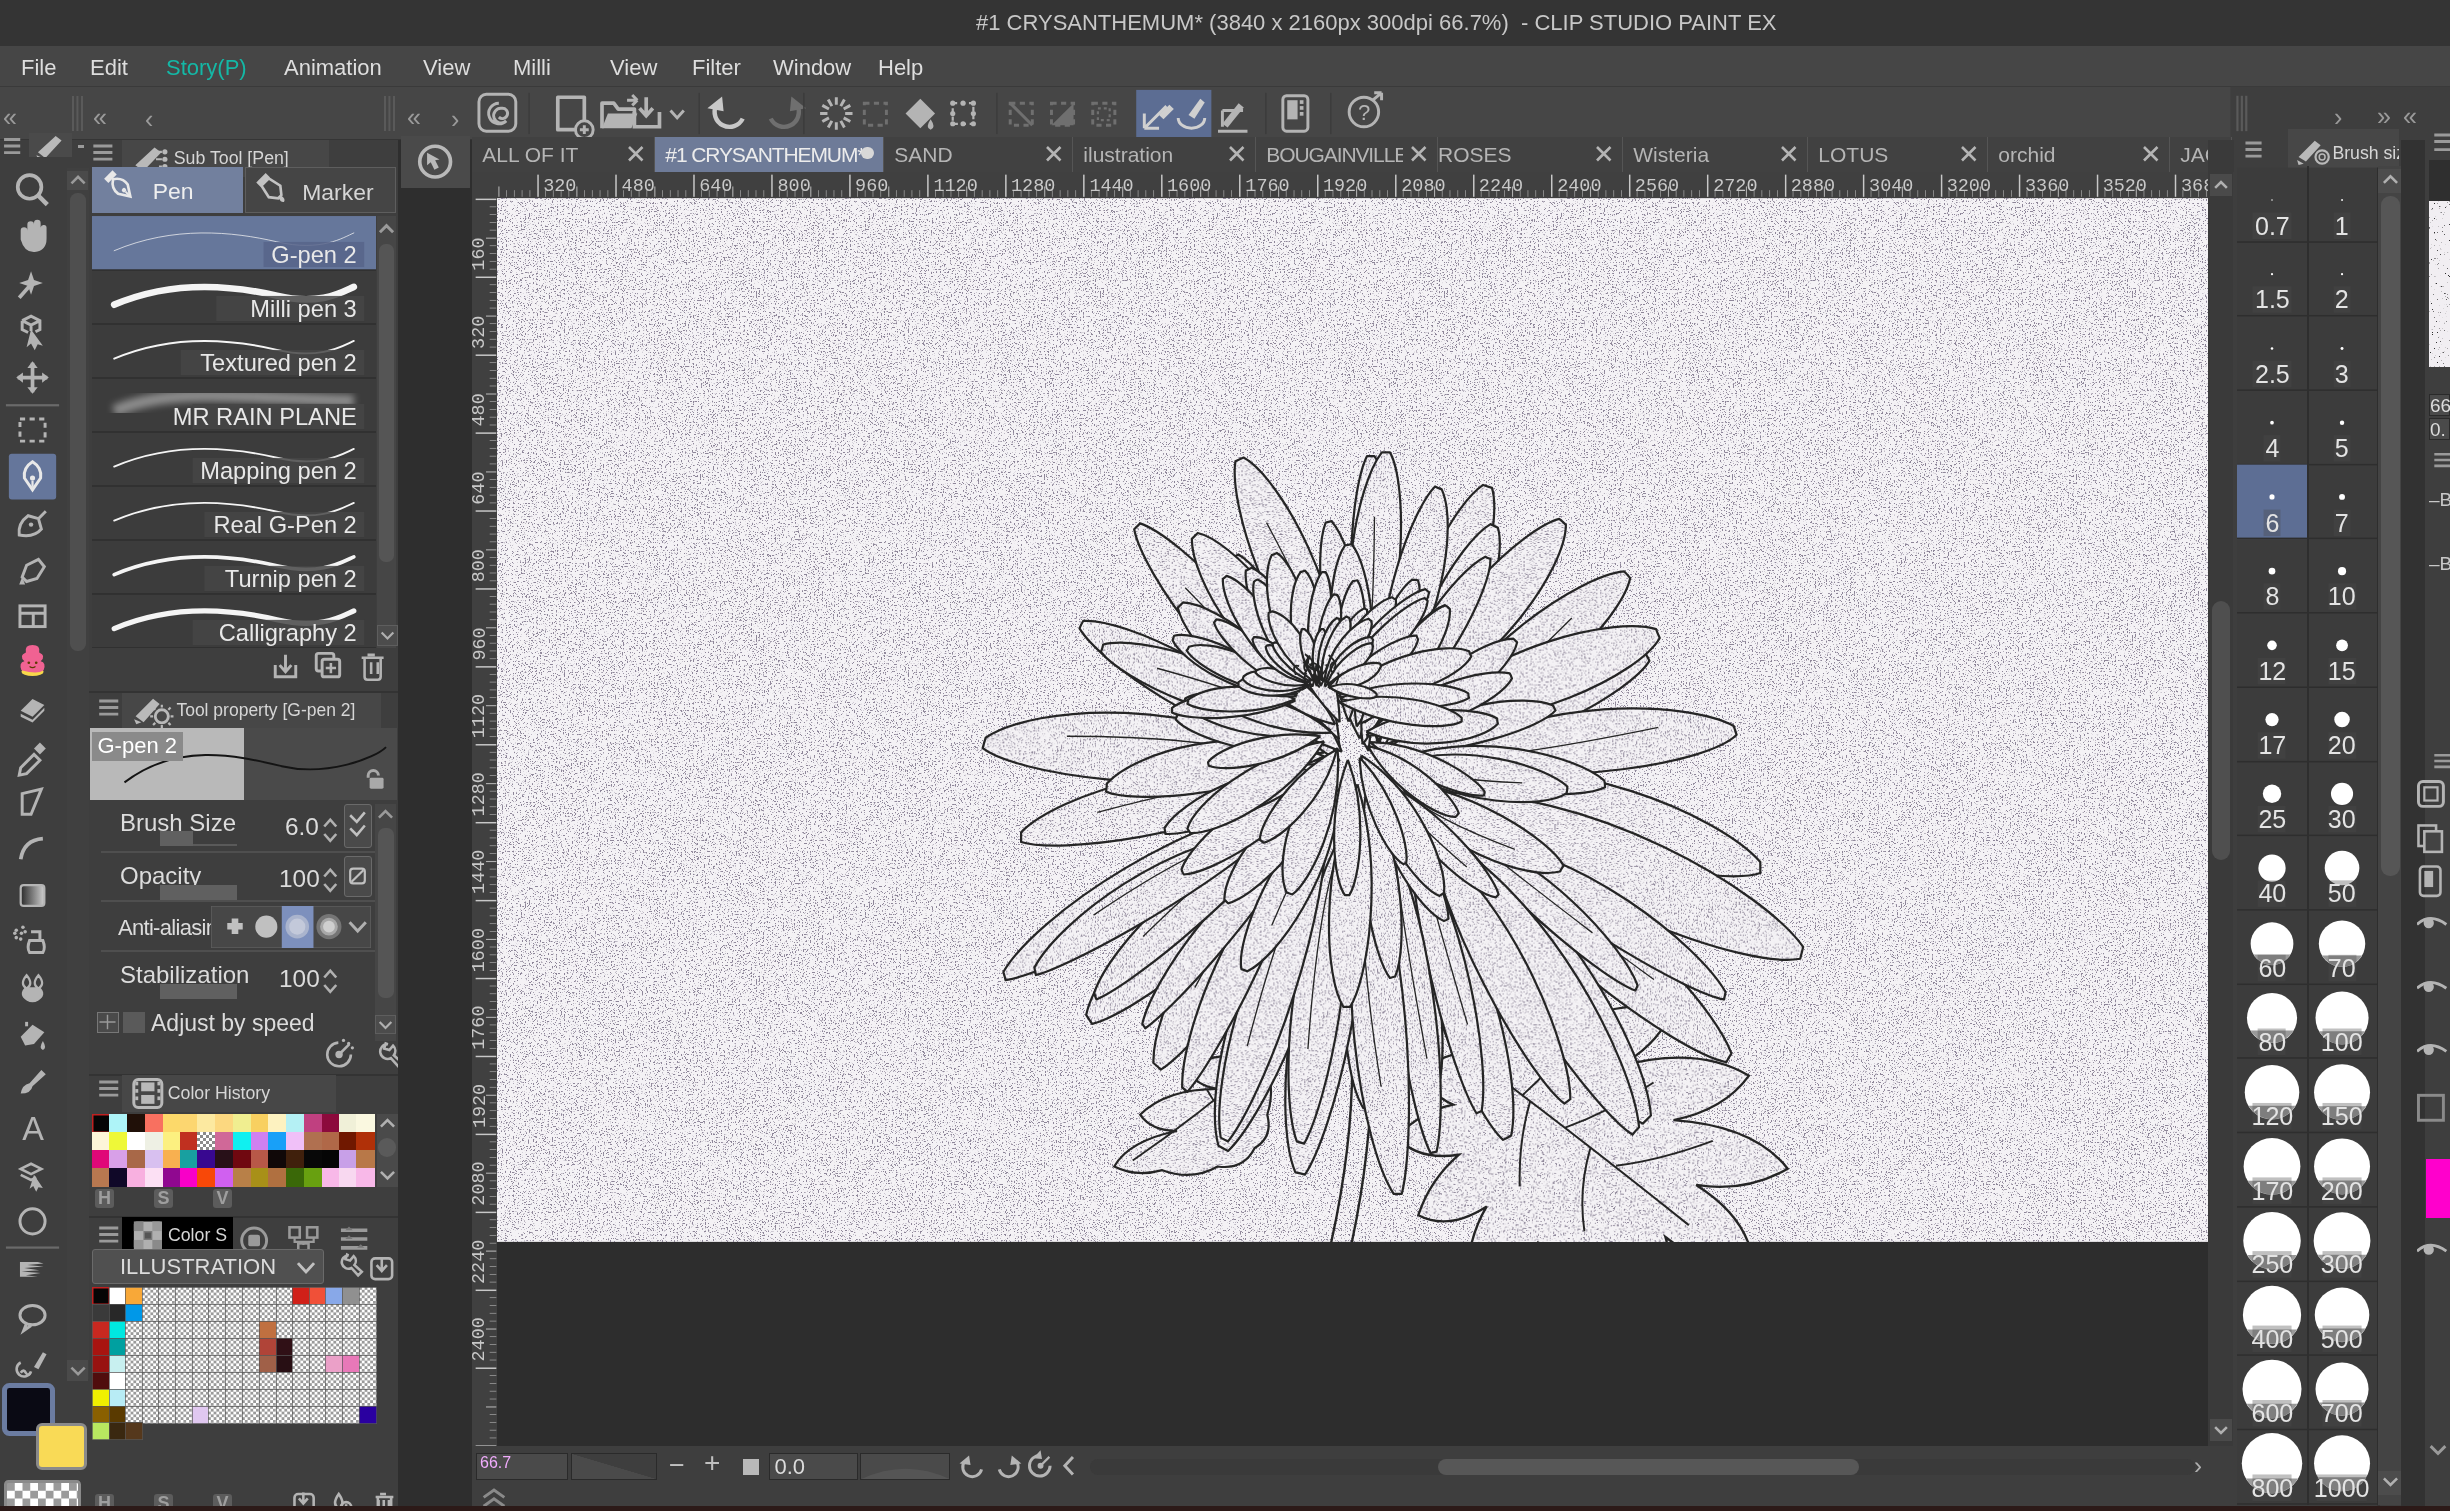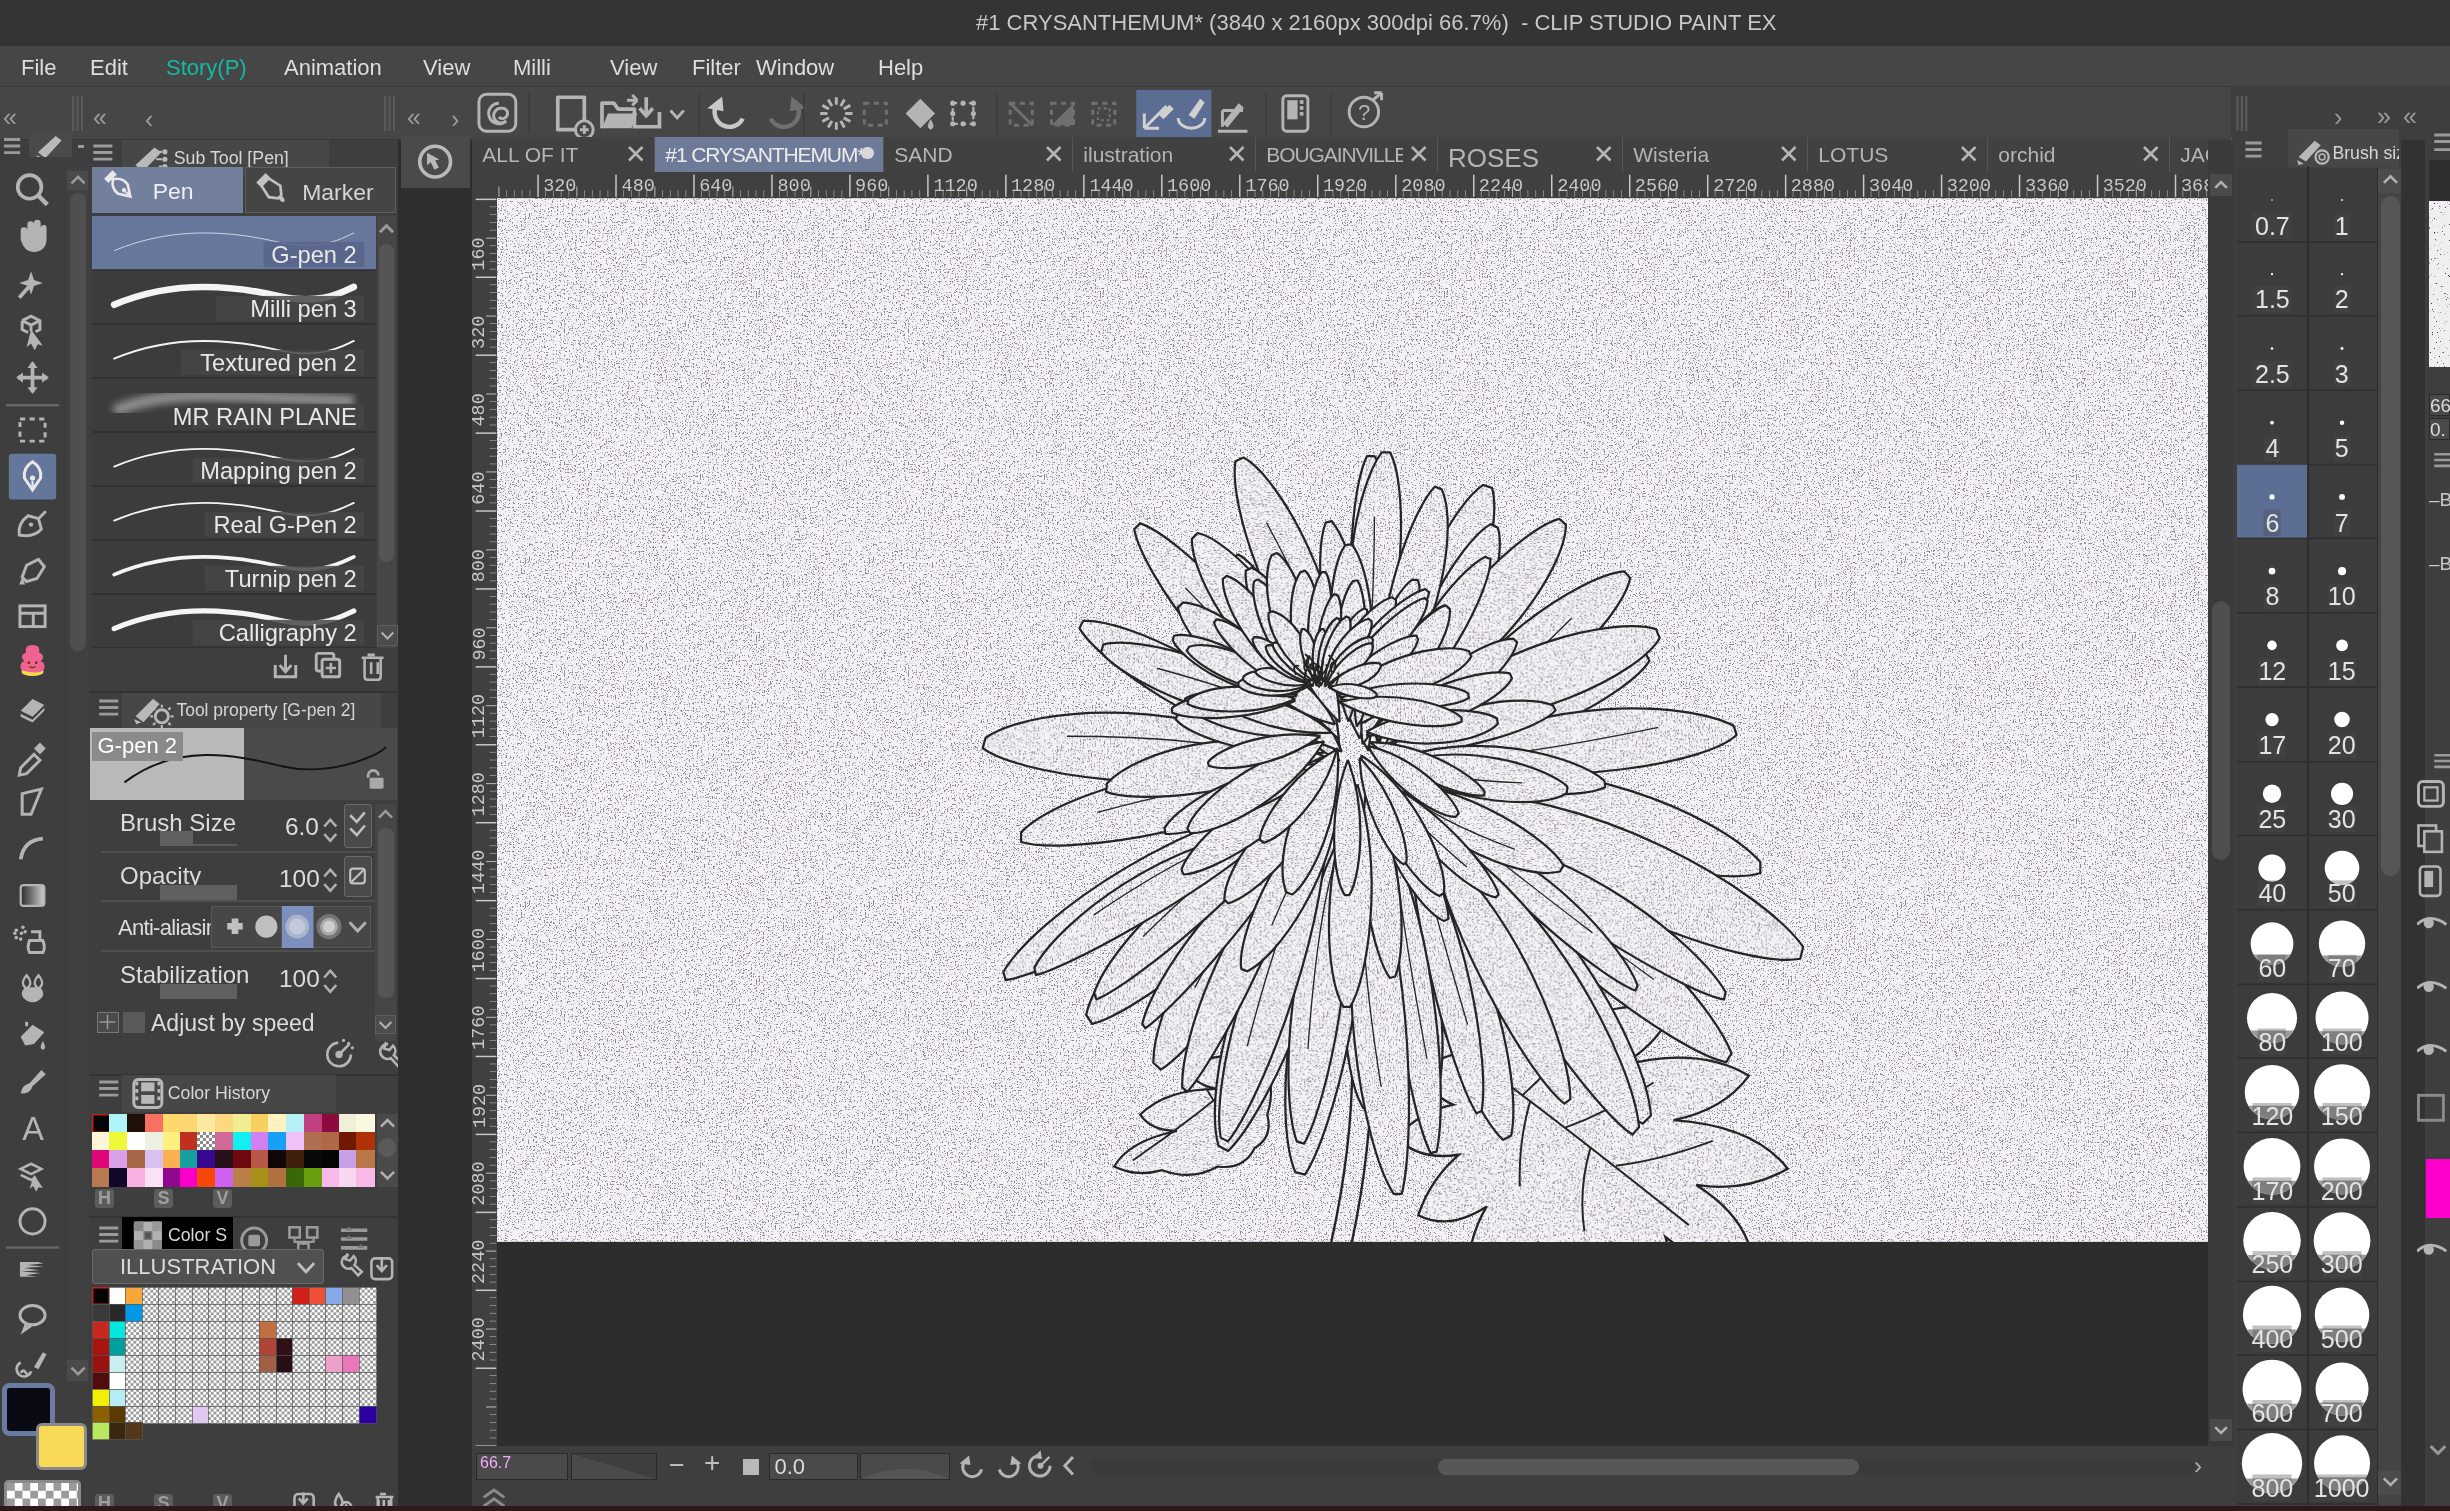--- a/index.html
+++ b/index.html
@@ -11,21 +11,21 @@
 <div class="abs" style="left:976px;top:10.3px;font-size:22px;color:#c8c8c8;white-space:nowrap;">#1 CRYSANTHEMUM* (3840 x 2160px 300dpi 66.7%)&nbsp;&nbsp;- CLIP STUDIO PAINT EX</div>
 <div class="abs" style="left:0px;top:46px;width:2450px;height:41px;background:#464646;border-bottom:0.7px solid #3a3a3a"></div>
 <div class="abs" style="left:21px;top:55px;font-size:22px;color:#dedede;white-space:nowrap;">File</div>
 <div class="abs" style="left:90px;top:55px;font-size:22px;color:#dedede;white-space:nowrap;">Edit</div>
 <div class="abs" style="left:166px;top:55px;font-size:22px;color:#14b8a6;white-space:nowrap;">Story(P)</div>
 <div class="abs" style="left:284px;top:55px;font-size:22px;color:#dedede;white-space:nowrap;">Animation</div>
 <div class="abs" style="left:423px;top:55px;font-size:22px;color:#dedede;white-space:nowrap;">View</div>
 <div class="abs" style="left:513px;top:55px;font-size:22px;color:#dedede;white-space:nowrap;">Milli</div>
 <div class="abs" style="left:610px;top:55px;font-size:22px;color:#dedede;white-space:nowrap;">View</div>
 <div class="abs" style="left:692px;top:55px;font-size:22px;color:#dedede;white-space:nowrap;">Filter</div>
-<div class="abs" style="left:756px;top:55px;font-size:22px;color:#dedede;white-space:nowrap;">Window</div>
+<div class="abs" style="left:773px;top:55px;font-size:22px;color:#dedede;white-space:nowrap;">Window</div>
 <div class="abs" style="left:878px;top:55px;font-size:22px;color:#dedede;white-space:nowrap;">Help</div>
 <div class="abs" style="left:0px;top:87px;width:2450px;height:53px;background:#464646;border-bottom:0.7px solid #353535"></div>
 <div class="abs" style="left:3px;top:103px;font-size:25px;color:#9a9a9a;white-space:nowrap;">«</div>
 <div class="abs" style="left:72px;top:96px;width:2.2px;height:35px;background:#5a5a5a;box-shadow:4.4px 0 #5a5a5a, 9px 0 #5a5a5a"></div>
 <div class="abs" style="left:93px;top:103px;font-size:25px;color:#9a9a9a;white-space:nowrap;">«</div>
 <div class="abs" style="left:145px;top:105px;font-size:25px;color:#9a9a9a;white-space:nowrap;">‹</div>
 <div class="abs" style="left:384px;top:96px;width:2.2px;height:35px;background:#5a5a5a;box-shadow:4.4px 0 #5a5a5a, 9px 0 #5a5a5a"></div>
 <div class="abs" style="left:407px;top:103px;font-size:25px;color:#9a9a9a;white-space:nowrap;">«</div>
 <div class="abs" style="left:451px;top:105px;font-size:25px;color:#9a9a9a;white-space:nowrap;">›</div>
 <svg class="abs" style="left:0;top:0" width="2450" height="140" viewBox="0 0 3315 190">
@@ -711,21 +711,21 @@
       <path d="M4 4 L22 22 M22 4 L4 22" stroke="#b5b5b5" stroke-width="3.5"></path>
     </svg>
   </div>
 <div class="abs" style="left:1256px;top:137px;width:182px;height:35px;background:#414141;border-right:1.5px solid #555;overflow:hidden">
     <div style="position:absolute;left:10.3px;top:6px;width:137px;overflow:hidden;font-size:21px;color:#b5b5b5;white-space:nowrap;letter-spacing:-1.1px;">BOUGAINVILLEA</div>
     <svg style="position:absolute;right:7.4px;top:7.4px" width="21" height="21" viewBox="0 0 28 28">
       <path d="M4 4 L22 22 M22 4 L4 22" stroke="#b5b5b5" stroke-width="3.5"></path>
     </svg>
   </div>
 <div class="abs" style="left:1438px;top:137px;width:185px;height:35px;background:#414141;border-right:1.5px solid #555;overflow:hidden">
-    <div style="position:absolute;left:10px;top:6px;width:140px;overflow:hidden;font-size:26px;color:#b5b5b5;white-space:nowrap;">ROSES</div>
+    <div style="position:absolute;left:0;top:6px;width:140px;overflow:hidden;font-size:21px;color:#b5b5b5;white-space:nowrap;">ROSES</div>
     <svg style="position:absolute;right:7.4px;top:7.4px" width="21" height="21" viewBox="0 0 28 28">
       <path d="M4 4 L22 22 M22 4 L4 22" stroke="#b5b5b5" stroke-width="3.5"></path>
     </svg>
   </div>
 <div class="abs" style="left:1623px;top:137px;width:185px;height:35px;background:#414141;border-right:1.5px solid #555;overflow:hidden">
     <div style="position:absolute;left:10.3px;top:6px;width:140px;overflow:hidden;font-size:21px;color:#b5b5b5;white-space:nowrap;">Wisteria</div>
     <svg style="position:absolute;right:7.4px;top:7.4px" width="21" height="21" viewBox="0 0 28 28">
       <path d="M4 4 L22 22 M22 4 L4 22" stroke="#b5b5b5" stroke-width="3.5"></path>
     </svg>
   </div>

